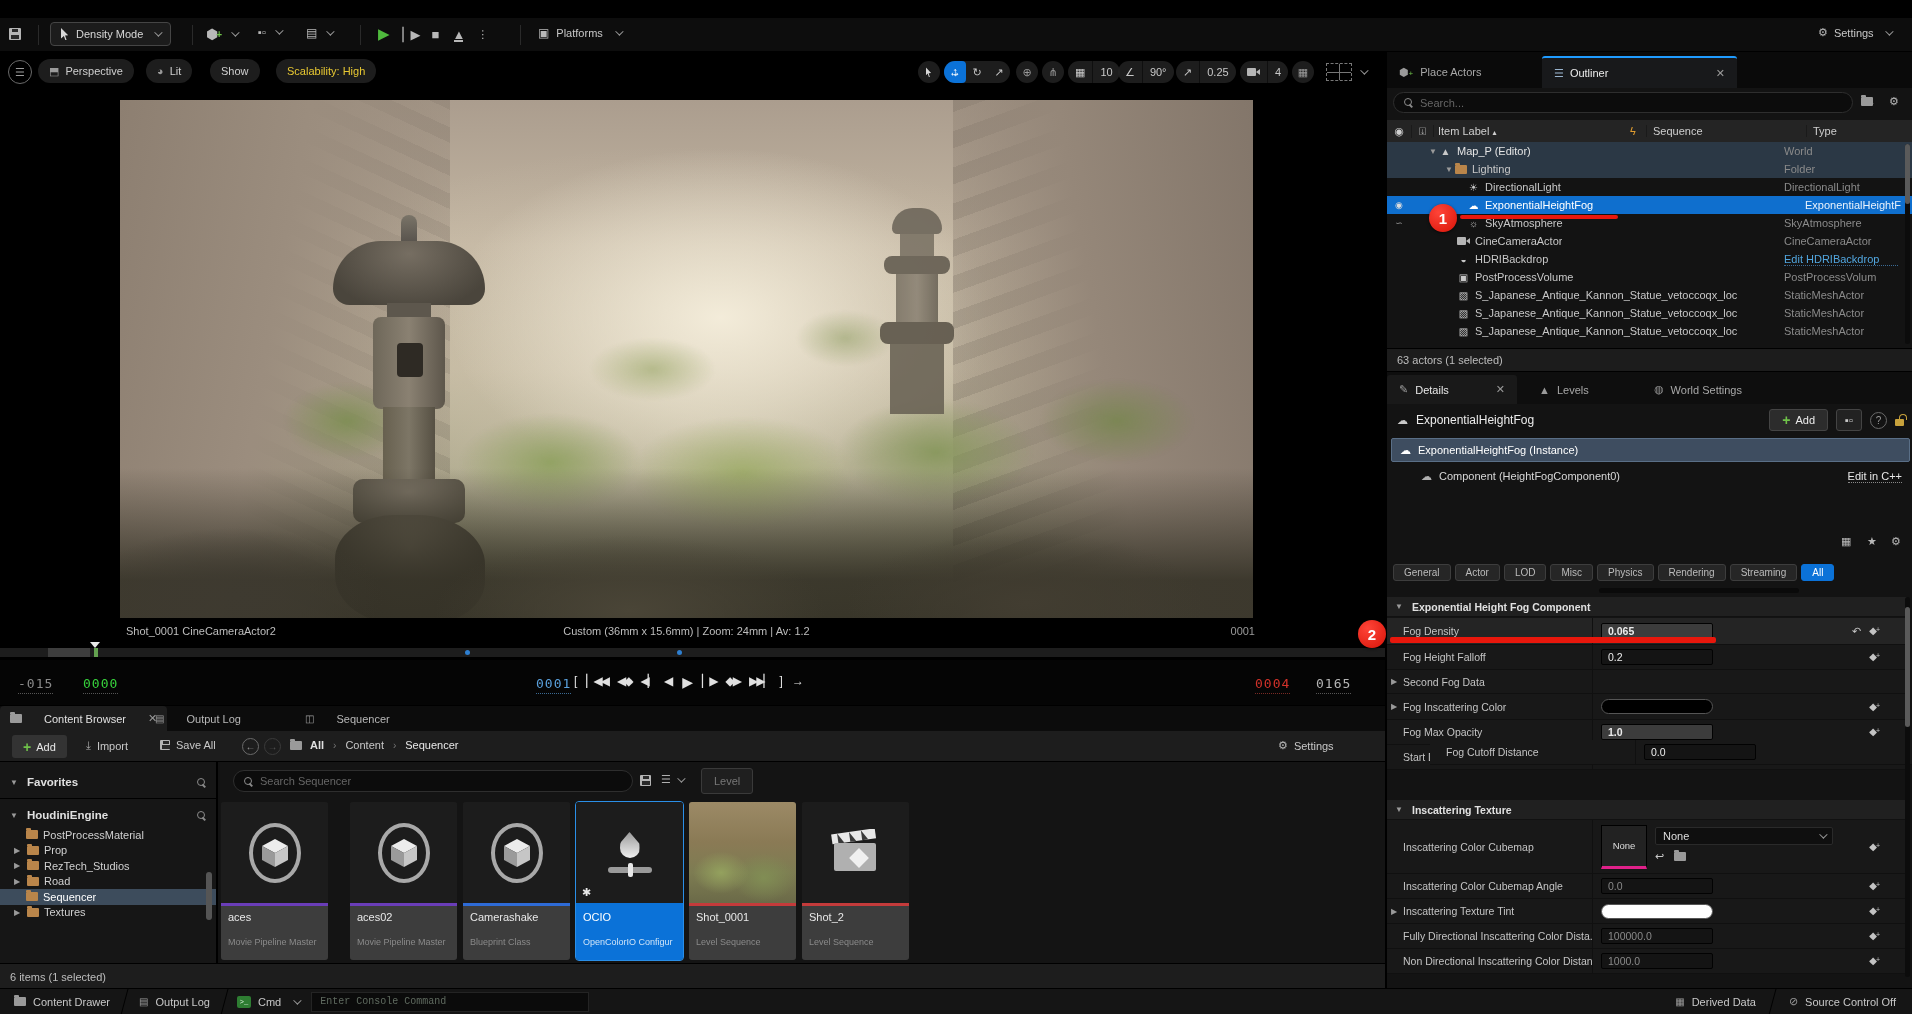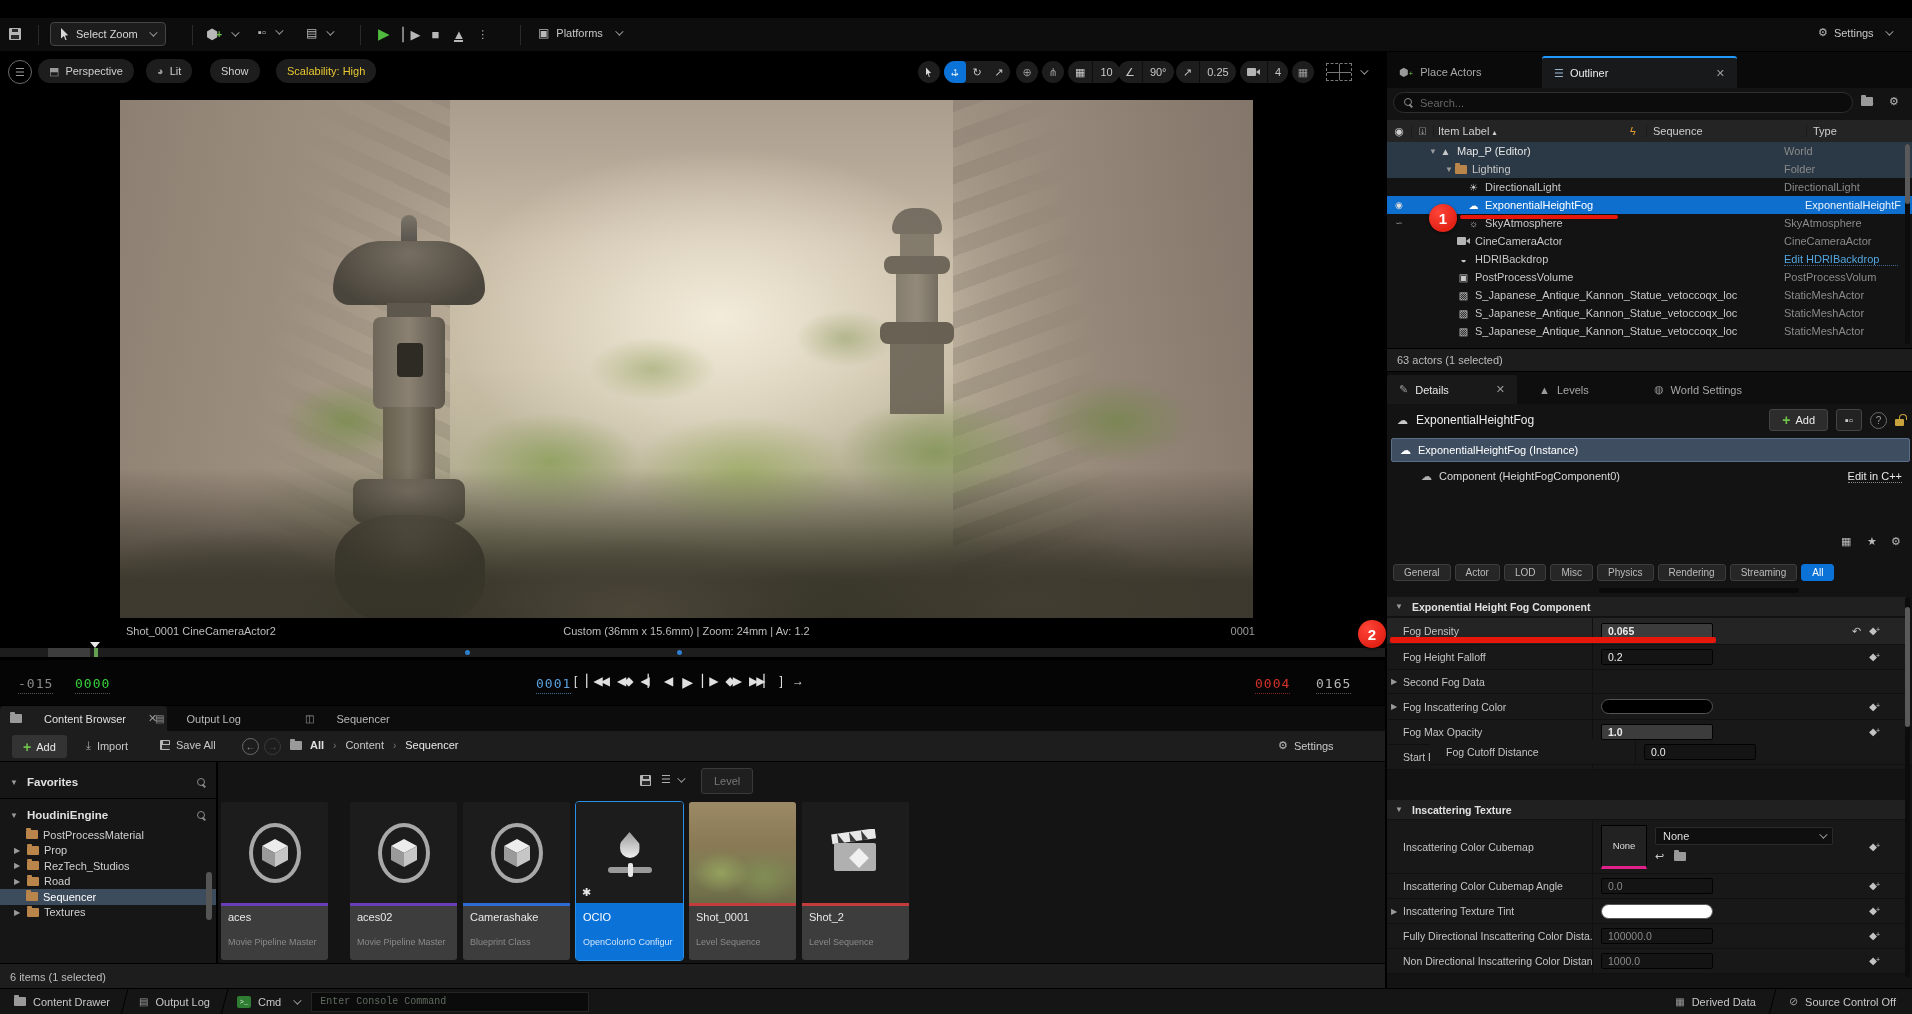--- a/index.html
+++ b/index.html
@@ -204,21 +204,21 @@
 <body>
 
 <div id="root">
 
 
   <div class="abs main-toolbar">
     <span class="abs" style="left:9px;top:10px;"><span class="i-disk"></span></span>
     <div class="mt-sep" style="left:38px;"></div>
     <div class="abs btn-pill" style="left:50px;top:4px;">
       <span class="i-cursor"></span>
-      <span>Select Zoom</span>
+      <span>Density Mode</span>
       <span class="chev"></span>
     </div>
     <div class="mt-sep" style="left:192px;"></div>
     <div class="abs flex" style="left:206px;top:8px;gap:4px;">
       <span style="font-size:14px;color:#b8b8b8;">⬢</span>
         <span class="plus-g" style="font-size:10px;margin-left:-6px;">+</span>
         <span class="chev"></span>
     </div>
     <div class="abs flex" style="left:258px;top:8px;gap:4px;">
       <span style="font-size:11px;color:#b8b8b8;">▪▫</span>
@@ -341,21 +341,21 @@
     <div class="scrub">
       <div class="seg"></div>
       <div class="flag"></div>
       <div class="head"></div>
       <div class="dot" style="left:465px;"></div>
       <div class="dot" style="left:677px;"></div>
     </div>
 
     <div class="transport">
       <span class="tnum" style="left:18px;color:#8a8a8a;">-015</span>
-      <span class="tnum" style="left:75px;color:#37d13c;">0000</span>
+      <span class="tnum" style="left:83px;color:#37d13c;">0000</span>
       <span class="tnum" style="left:536px;color:#5aa0dc;border-bottom-color:#3a6a94;">0001</span>
       <div class="tbtns">
         <span style="letter-spacing:0;">[</span>
         <span>▏◀◀</span>
         <span>◀◆</span>
         <span>◀▏</span>
         <span style="letter-spacing:0;">◀</span>
         <span style="letter-spacing:0;font-size:14px;">▶</span>
         <span>▏▶</span>
         <span>◆▶</span>
@@ -459,20 +459,24 @@
         <div style="position:absolute;left:206px;top:110px;width:6px;height:48px;background:#555;border-radius:3px;"></div>
         <div class="side-hdr" style="position:absolute;left:0;top:219px;width:100%;">
           <span class="arrw">▼</span>
           <span>Collections</span>
           <span class="ring" style="margin-left:auto;width:14px;height:14px;font-size:10px;">+</span>
           <span class="i-search"></span>
         </div>
       </div>
 
       <div class="cb-main">
+        <div class="abs search-round" style="left:13px;top:8px;width:400px;">
+          <span class="i-search"></span>
+          <input placeholder="Search Sequencer" style="">
+        </div>
         <span class="abs i-disk" style="left:420px;top:13px;width:11px;height:11px;"></span>
         <div class="abs flex" style="left:441px;top:11px;gap:2px;">
           <span style="color:#b0b0b0;letter-spacing:-1px;">☰</span>
             <span class="chev"></span>
         </div>
         <div class="abs" style="left:481px;top:6px;height:26px;background:#1f1f1f;border:1px solid #3a3a3a;border-radius:3px;display:flex;align-items:center;padding:0 12px;color:#777;">
           <span>Level</span>
         </div>
 
         

